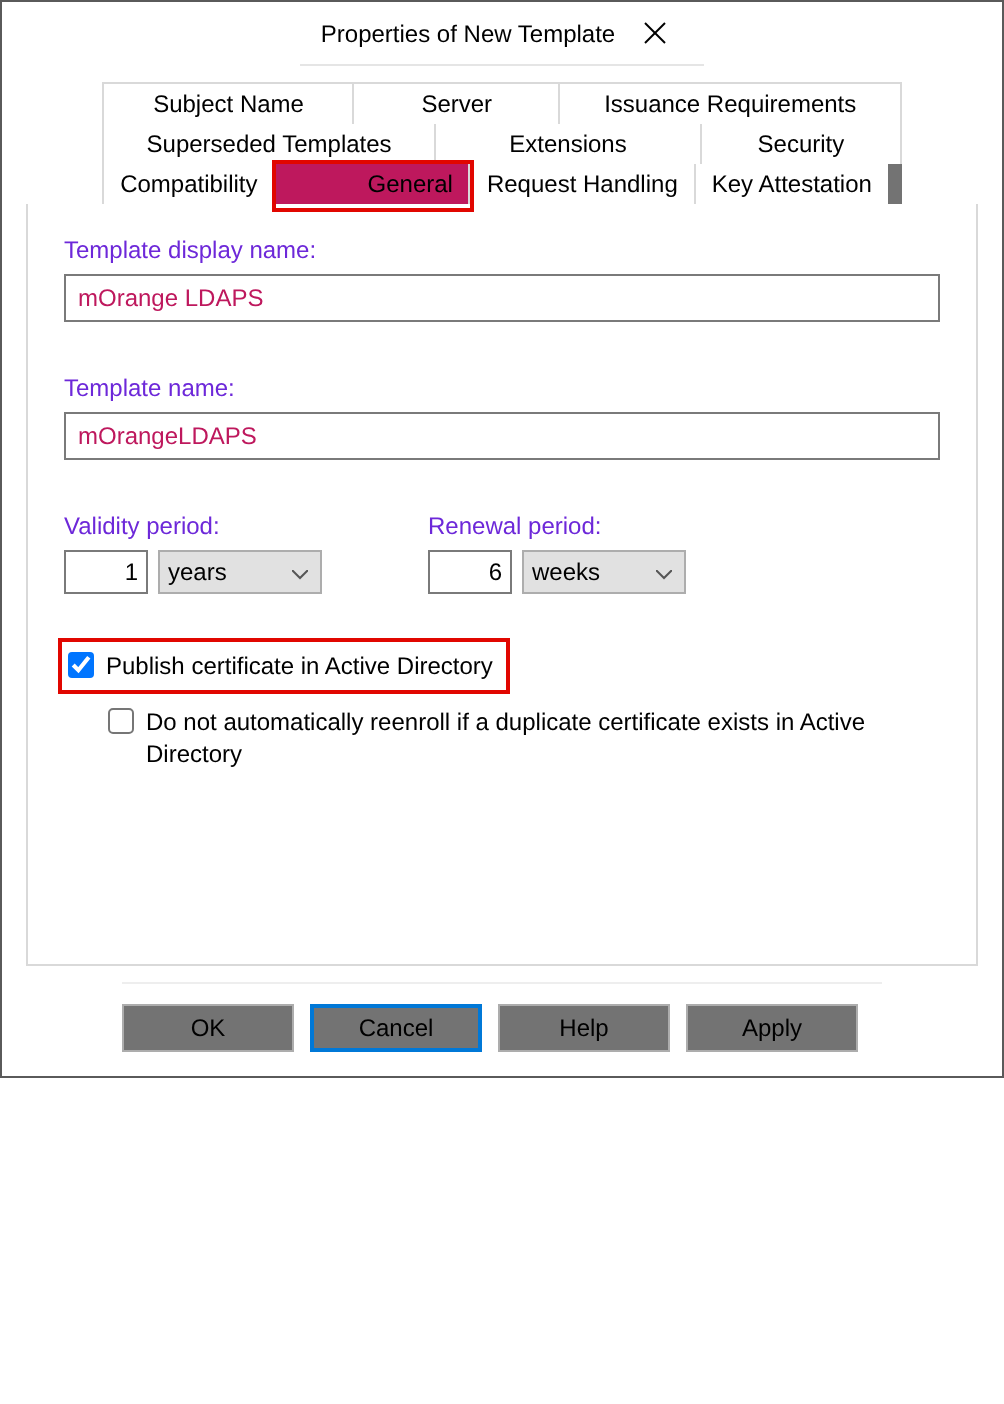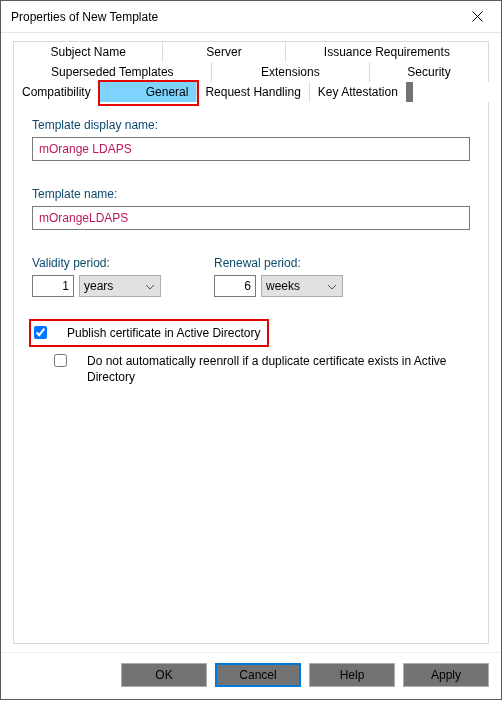--- a/index.html
+++ b/index.html
@@ -11,25 +11,26 @@
       font-family: "Segoe UI", Tahoma, sans-serif;
       font-size: 12px;
       background: #fff;
       width: 502px;
       height: 702px;
       overflow: hidden;
       position: relative;
     }
     .window {
       width: 502px;
-      height: 700px;
+      height: 539px;
       border: 1px solid #5a5a5a;
       background: #fff;
       display: flex;
       flex-direction: column;
+      align-items: center;
     }
     .titlebar {
       height: 32px;
       display: flex;
       align-items: center;
       justify-content: space-between;
       padding: 0 8px 0 10px;
       border-bottom: 1px solid #e5e5e5;
     }
     .titlebar-title {
@@ -80,21 +81,21 @@
     .row2 .tab:nth-child(1) { flex: 1.5; }
     .row2 .tab:nth-child(2) { flex: 1.2; }
     .row2 .tab:nth-child(3) { flex: 0.9; }
     .row2 .tab { border-right: none; border-top: none; }
     .row2 .tab:last-child { border-right: 1px solid #d9d9d9; }
 
     .row3 .tab { border-top: none; border-right: none; padding: 3px 8px; }
     .row3 .tab:last-child { border-right: 7px solid #737373; }
 
     .tab.active {
-      background: #7dd3fc;
+      background: #be185d;
       z-index: 2;
       padding-left: 46px;
     }
     .red-highlight-tab {
       position: absolute;
       border: 2px solid #e10600;
       pointer-events: none;
       z-index: 5;
       top: -2px;
       left: -2px;
@@ -108,21 +109,21 @@
       border-top: none;
       margin: 0 12px 8px 12px;
       padding: 16px 18px;
       overflow: hidden;
     }
     .field-group {
       margin-bottom: 26px;
     }
     .field-label {
       font-size: 12px;
-      color: #0c4a6e;
+      color: #6d28d9;
       margin-bottom: 5px;
       display: block;
     }
     .text-input {
       width: 100%;
       height: 24px;
       border: 1px solid #7a7a7a;
       padding: 2px 6px;
       font-size: 12px;
       font-family: inherit;
@@ -163,21 +164,21 @@
     }
     .unit-select .chev {
       position: absolute;
       right: 6px;
       top: 50%;
       transform: translateY(-50%);
     }
     .checkbox-row {
       display: flex;
       align-items: flex-start;
-      gap: 20px;
+      gap: 6px;
       margin-bottom: 6px;
     }
     .checkbox-row input[type="checkbox"] {
       margin-top: 1px;
       width: 13px;
       height: 13px;
     }
     .checkbox-row label {
       font-size: 12px;
       color: #000;

